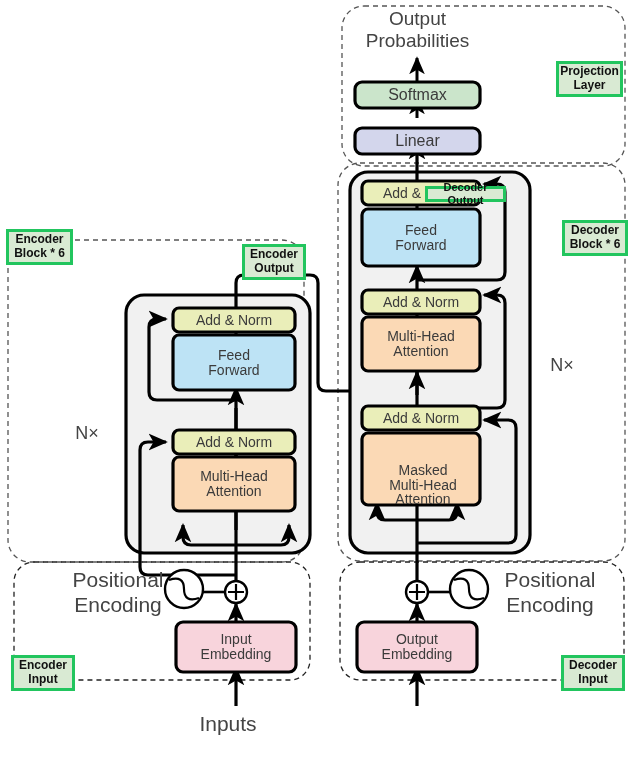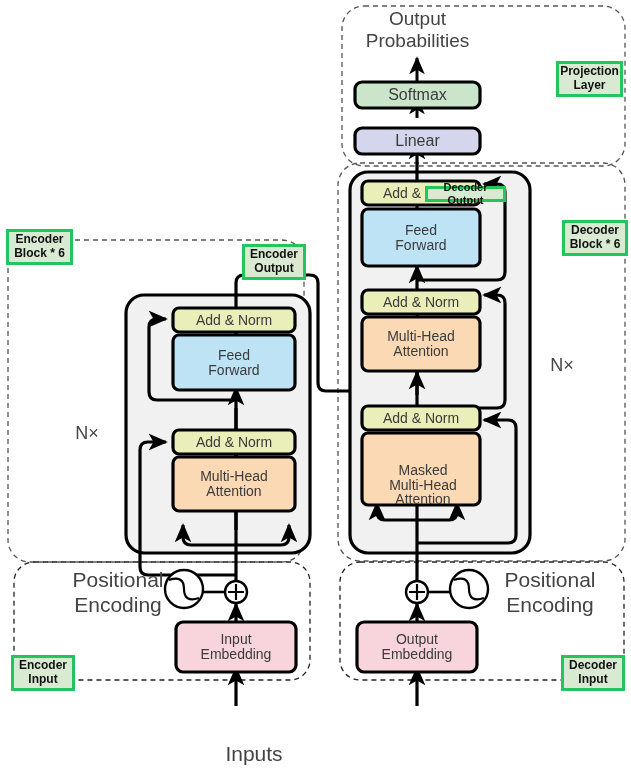--- a/index.html
+++ b/index.html
@@ -205,21 +205,21 @@
 Embedding</div>
 
   <div class="ptext nx" style="left:62px; top:423px; width:50px;">N×</div>
   <div class="ptext nx" style="left:537px; top:355px; width:50px;">N×</div>
 
   <div class="ptext" style="left:63px; top:568px; width:110px;">Positional
 Encoding</div>
   <div class="ptext" style="left:490px; top:568px; width:120px;">Positional
 Encoding</div>
 
-  <div class="ptext" style="left:204px; top:712px; width:100px;margin-top:30px;">Inputs</div>
+  <div class="ptext" style="left:178px; top:712px; width:100px;">Inputs</div>
 
   <div class="tag" style="left:556px; top:61px; width:67px; height:36px;">Projection
 Layer</div>
 
   <div class="tag tiny" style="left:425px; top:158px; width:81px; height:16px;">Decoder Output</div>
 
   <div class="tag" style="left:562px; top:220px; width:66px; height:36px;">Decoder
 Block * 6</div>
 
   <div class="tag" style="left:6px; top:229px; width:67px; height:36px;">Encoder

